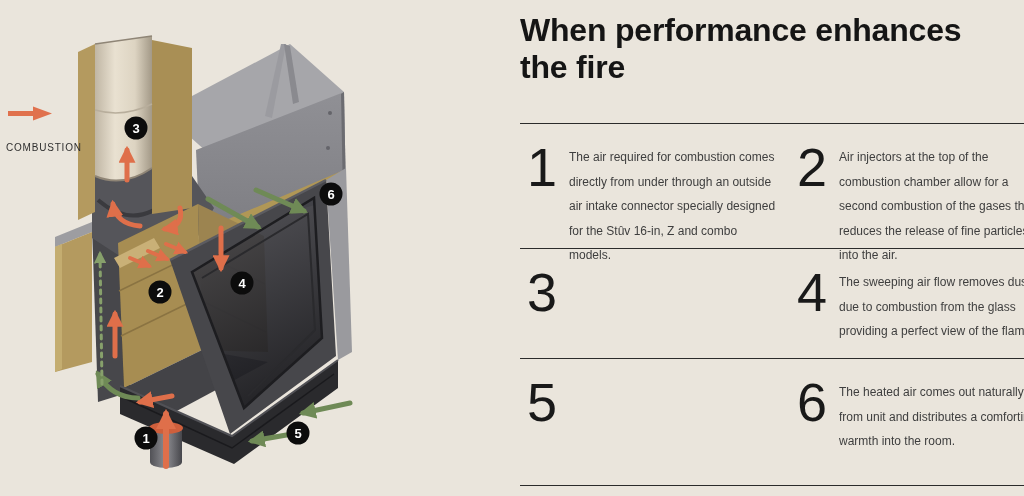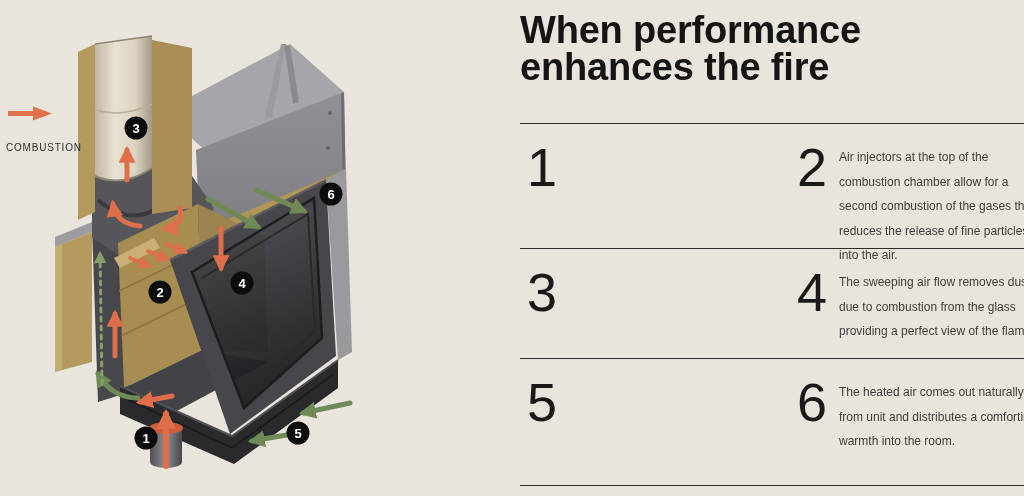--- a/index.html
+++ b/index.html
@@ -18,21 +18,21 @@
   .legend-item{margin-bottom:10px;}
   .legend-label{
     display:block;margin-top:17px;
     font-size:10px;letter-spacing:.8px;color:#2e2e2e;
   }
   
   .right-panel{width:504px;height:496px;flex:0 0 auto;}
   .page-title{
     margin:12px 0 0 0;
     max-width:472px;
-    font-size:38px;line-height:37px;font-weight:700;
+    font-size:32px;line-height:37px;font-weight:700;
     color:#151515;letter-spacing:-.2px;
   }
   .steps{margin-top:37px;}
   .step-row{
     display:grid;grid-template-columns:270px 1fr;
     border-top:1px solid #2b2b2b;
     box-sizing:border-box;
   }
   .step-row.r1{height:125px;}
   .step-row.r2{height:110px;}
@@ -221,20 +221,21 @@
   </div>
 
   <div class="right-panel">
     <h1 class="page-title">When performance enhances the fire</h1>
 
     <div class="steps">
 
       <div class="step-row r1">
         <div class="step">
           <div class="step-number">1</div>
+          <div class="step-text">The air required for combustion comes directly from under through an outside air intake connector specially designed for the Stûv 16-in, Z and combo models.</div>
         </div>
         <div class="step">
           <div class="step-number">2</div>
           <div class="step-text">Air injectors at the top of the combustion chamber allow for a second combustion of the gases this reduces the release of fine particles into the air.</div>
         </div>
       </div>
 
       <div class="step-row r2">
         <div class="step">
           <div class="step-number">3</div>

